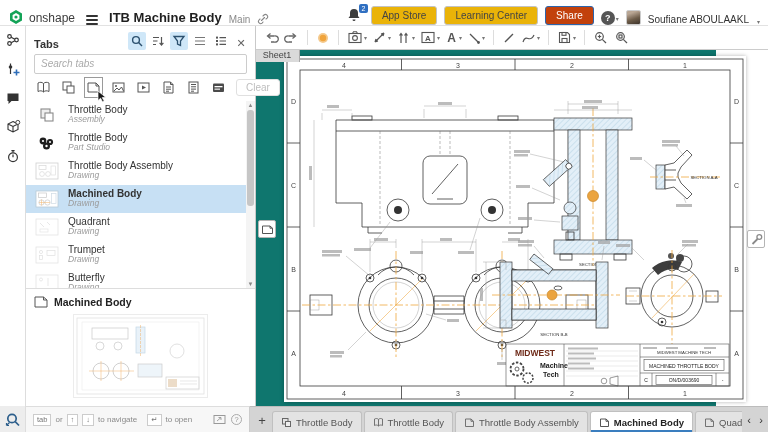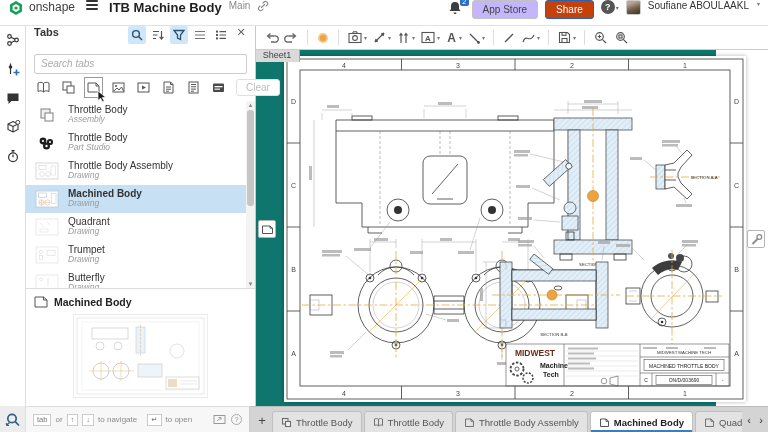--- a/index.html
+++ b/index.html
@@ -4,48 +4,48 @@
 <title>Onshape</title>
 <style>
   *{margin:0;padding:0;box-sizing:border-box}
   html,body{width:768px;height:432px;overflow:hidden;background:#fff;
     font-family:"Liberation Sans",sans-serif;color:#333}
   svg{display:block}
   svg text{font-family:"Liberation Sans",sans-serif}
 
   
   .topbar{position:absolute;left:0;top:0;width:768px;height:26px;background:#fff;
-    border-bottom:1px solid #e2e2e2;display:flex;align-items:flex-start;padding:0 8px;gap:7px;z-index:30}
+    border-bottom:1px solid #e2e2e2;display:flex;align-items:flex-end;padding:0 8px;gap:7px;z-index:30}
   .logo-text{font-size:12px;color:#3d3d3d;font-weight:500;margin-left:-2px}
   .burger{display:flex;flex-direction:column;gap:2px;margin:0 4px;cursor:pointer}
   .burger span{width:12px;height:2px;background:#333;border-radius:1px}
   .doc-title{font-size:13px;font-weight:bold;color:#1f1f1f;white-space:nowrap}
   .ws-label{font-size:10px;color:#8a8a8a}
   .spacer{flex:1}
   .bell-wrap{position:relative;width:18px;height:18px}
   .badge{position:absolute;top:-3px;right:-4px;background:#2f6fc1;color:#fff;font-size:7px;
     min-width:9px;height:9px;border-radius:2px;display:flex;align-items:center;justify-content:center;padding:0 1px}
-  .tb-btn{height:19px;padding:0 10px;border:1px solid #c3c3c3;border-radius:3px;background:#c4b5fd;
+  .tb-btn{height:19px;padding:0 10px;border:1px solid #c3c3c3;border-radius:3px;background:#eab308;
     font-size:10px;color:#444;display:flex;align-items:center;white-space:nowrap;cursor:pointer}
   .tb-btn.share{background:#c2410c;border-color:#2b64ad;color:#fff}
   .help-circle{width:14px;height:14px;border-radius:50%;background:#555;color:#fff;font-size:9px;
     display:flex;align-items:center;justify-content:center;font-weight:bold}
   .caret{font-size:6px;color:#777;margin-left:1px}
   .avatar{width:15px;height:15px;border-radius:2px;background:linear-gradient(160deg,#b9a694 20%,#6d5c49 60%,#3c332a);border:1px solid #ccc}
   .user-name{font-size:10px;color:#333;white-space:nowrap}
 
   
   .lstrip{position:absolute;left:0;top:26px;width:26px;height:380px;background:#fff;
     border-right:1px solid #ddd;display:flex;flex-direction:column;align-items:center;padding-top:5px;gap:11px}
   .lbtn{width:18px;height:18px;display:flex;align-items:center;justify-content:center;cursor:pointer}
 
   
   .panel{position:absolute;left:26px;top:26px;width:230px;height:380px;background:#fff;
     border-right:1px solid #c9c9c9;display:flex;flex-direction:column;z-index:10}
-  .p-head{height:24px;display:flex;align-items:flex-start;padding:0 6px 0 8px;gap:3px;flex:0 0 auto}
+  .p-head{height:24px;display:flex;align-items:flex-end;padding:0 6px 0 8px;gap:3px;flex:0 0 auto}
   .p-title{font-weight:bold;font-size:11px;color:#333;flex:1}
   .hicon{width:18px;height:18px;display:flex;align-items:center;justify-content:center;border-radius:2px;cursor:pointer}
   .hicon.active{background:#cfe7f8}
   .close-x{font-size:11px;color:#666;width:16px;text-align:center;cursor:pointer}
   .p-search{margin:3px 8px 4px;flex:0 0 auto}
   .p-search input{width:100%;height:20px;border:1px solid #ccc;border-radius:2px;font-size:10px;
     padding:0 6px;color:#333;outline:none}
   .p-search input::placeholder{color:#aaa;font-style:italic}
   .p-filters{display:flex;align-items:center;padding:1px 8px 5px 10px;gap:10px;position:relative;flex:0 0 auto}
   .ficon{width:17px;height:17px;display:flex;align-items:center;justify-content:center;cursor:pointer}
@@ -131,20 +131,21 @@
   </svg>
   <div class="spacer"></div>
   <div class="bell-wrap">
     <svg width="16" height="16" viewBox="0 0 16 16">
       <path d="M8,2 a4,4 0 0 1 4,4 v3 l1.5,2 H2.5 L4,9 V6 a4,4 0 0 1 4,-4 Z" fill="#3c3c3c"></path>
       <path d="M6.5,12.5 a1.5,1.5 0 0 0 3,0 Z" fill="#3c3c3c"></path>
     </svg>
     <div class="badge">2</div>
   </div>
   <div class="tb-btn">App Store</div>
+  <div class="tb-btn">Learning Center</div>
   <div class="tb-btn share">Share</div>
   <div style="display:flex;align-items:center">
     <div class="help-circle">?</div>
     <span class="caret">▾</span>
   </div>
   <div class="avatar"></div>
   <span class="user-name">Soufiane ABOULAAKL</span>
   <span class="caret">▾</span>
 </div>
 

